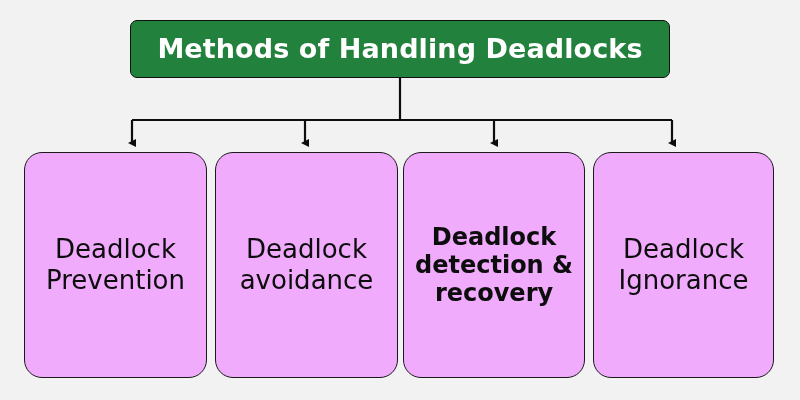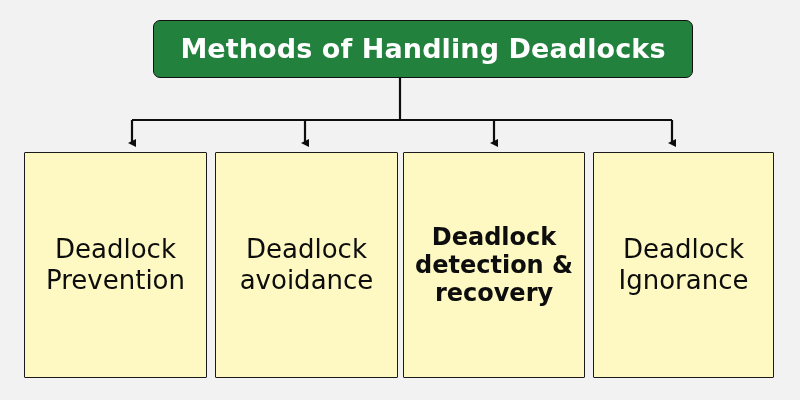--- a/index.html
+++ b/index.html
@@ -35,37 +35,36 @@
     width: 540px;
     height: 58px;
     background: #22813d;
     border: 1.5px solid #111111;
     border-radius: 7px;
     box-sizing: border-box;
     display: flex;
     align-items: center;
     justify-content: center;
     text-align: center;
-    margin-left: 23px;
   }
   .root-label {
     color: #ffffff;
     font-size: 27px;
     font-weight: bold;
     letter-spacing: 0.1px;
     line-height: 1.1;
   }
   
   .leaf-node {
     position: absolute;
     top: 152px;
     height: 226px;
-    background: #fef9c3;
+    background: #f0abfc;
     border: 1.5px solid #1a1a1a;
-    border-radius: 1px;
+    border-radius: 18px;
     box-sizing: border-box;
     display: flex;
     align-items: center;
     justify-content: center;
     text-align: center;
   }
   .leaf-node.n0 { left: 24px;  width: 183px; }
   .leaf-node.n1 { left: 215px; width: 183px; }
   .leaf-node.n2 { left: 403px; width: 182px; }
   .leaf-node.n3 { left: 593px; width: 181px; }

